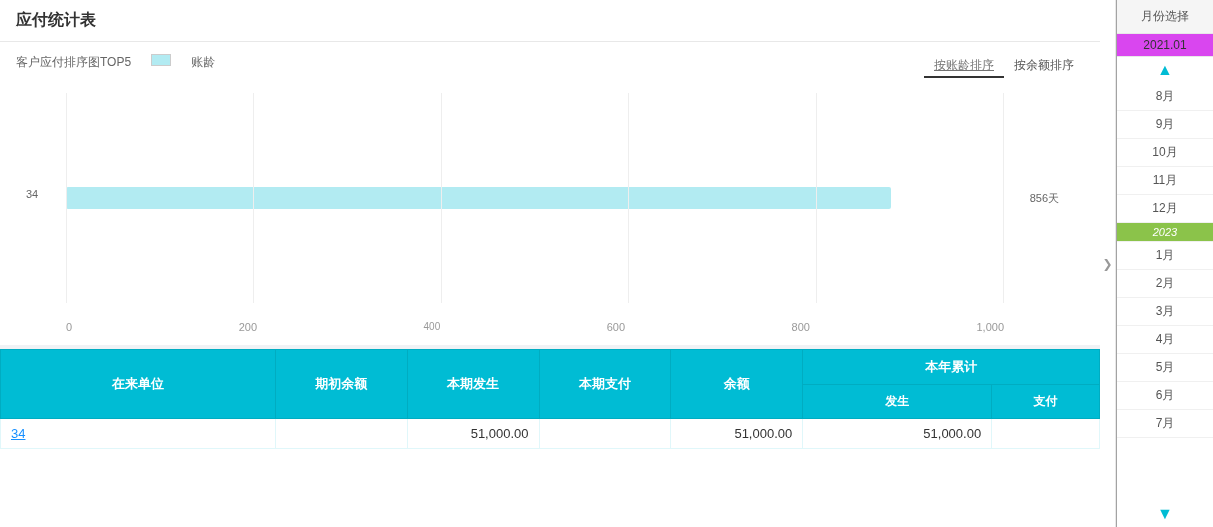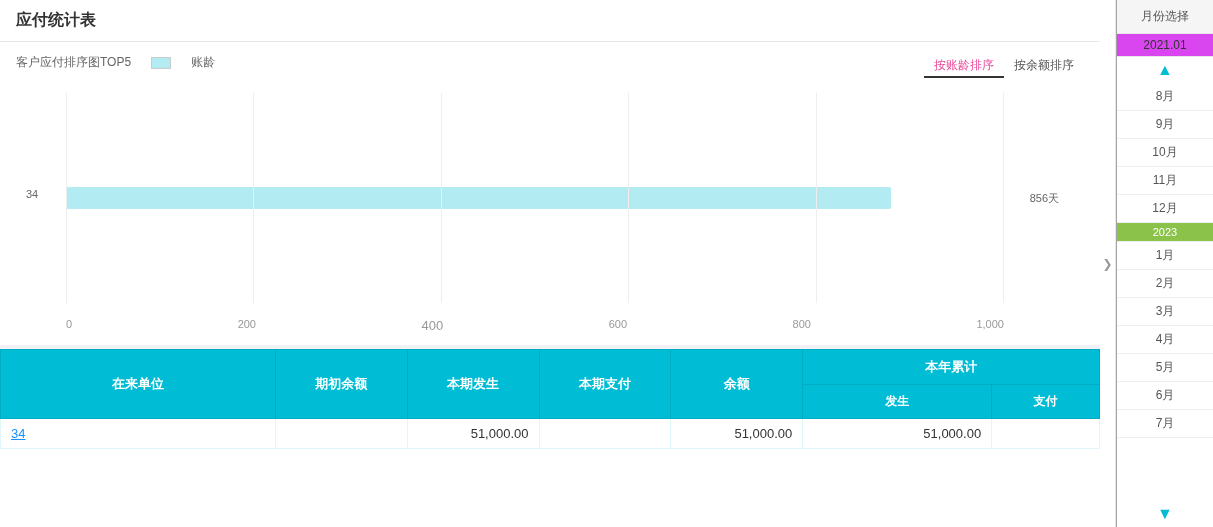--- a/index.html
+++ b/index.html
@@ -6,40 +6,40 @@
     body { background: #f0f2f5; width: 1213px; height: 527px; overflow: hidden; display: flex; }
     .main-content { flex: 1; display: flex; flex-direction: column; overflow: hidden; }
     .header { background: #fff; padding: 10px 16px; display: flex; align-items: center; justify-content: space-between; border-bottom: 1px solid #e8e8e8; }
     .header-title { font-size: 16px; font-weight: bold; color: #333; }
     .header-actions { display: flex; align-items: center; gap: 16px; }
     .toggle-wrap { display: flex; align-items: center; gap: 6px; }
     .toggle { width: 36px; height: 18px; background: #00bcd4; border-radius: 9px; position: relative; cursor: pointer; }
     .toggle-knob { width: 14px; height: 14px; background: #fff; border-radius: 50%; position: absolute; top: 2px; right: 2px; }
     .action-btn { display: flex; align-items: center; gap: 4px; color: #555; cursor: pointer; font-size: 13px; }
     .chart-area { background: #fff; padding: 12px 16px; flex-shrink: 0; }
-    .chart-legend { display: flex; align-items: center; gap: 20px; margin-bottom: 8px; }
+    .chart-legend { display: flex; align-items: flex-start; gap: 20px; margin-bottom: 8px; }
     .chart-legend-box { width: 20px; height: 12px; background: #b2ebf2; border: 1px solid #ccc; }
     .chart-sort-btns { display: flex; gap: 0; }
     .sort-btn { padding: 2px 10px; font-size: 12px; color: #555; cursor: pointer; border-bottom: 2px solid transparent; }
-    .sort-btn.active { color: #ec4899; border-bottom: 2px solid #333; }
+    .sort-btn.active { color: #737373; border-bottom: 2px solid #333; text-decoration: underline; }
     .chart-header-row { display: flex; justify-content: space-between; align-items: center; margin-bottom: 4px; }
     .chart-container { position: relative; height: 250px; }
     .table-area { background: #fff; margin-top: 4px; flex: 1; overflow: auto; }
     table { width: 100%; border-collapse: collapse; }
     thead tr th { background: #00bcd4; color: #fff; padding: 8px 10px; text-align: center; font-size: 13px; border: 1px solid #00acc1; }
     thead tr.sub-header th { background: #00bcd4; font-size: 12px; }
     tbody tr td { padding: 7px 10px; text-align: right; font-size: 13px; border: 1px solid #e0f7fa; color: #333; }
     tbody tr td:first-child { text-align: left; color: #1890ff; text-decoration: underline; cursor: pointer; }
     .sidebar { width: 97px; background: #fff; border-left: 1px solid #a3a3a3; display: flex; flex-direction: column; overflow: hidden; }
     .sidebar-header { background: #f5f5f5; padding: 8px 6px; text-align: center; font-size: 12px; color: #555; border-bottom: 1px solid #e8e8e8; }
     .sidebar-year-display { background: #d946ef; padding: 4px 6px; text-align: center; font-size: 12px; color: #333; border-bottom: 1px solid #e8e8e8; }
     .sidebar-scroll { flex: 1; overflow-y: auto; overflow-x: hidden; }
     .sidebar-nav-btn { text-align: center; padding: 4px; cursor: pointer; color: #00bcd4; font-size: 16px; }
     .sidebar-month-item { padding: 5px 8px; text-align: center; font-size: 12px; color: #555; cursor: pointer; border-bottom: 1px solid #f0f0f0; }
-    .sidebar-month-item.year-marker { background: #8bc34a; color: #fff; font-size: 11px; padding: 3px 8px; }
+    .sidebar-month-item.year-marker { background: #8bc34a; color: #fff; font-size: 11px; padding: 3px 8px; font-style: italic; }
     .left-expand { width: 16px; background: #fff; border-right: 1px solid #e8e8e8; display: flex; align-items: center; justify-content: center; cursor: pointer; color: #999; font-size: 12px; }
   </style>
 </head>
 <body>
 
 <div class="main-content">
 
   <div class="header">
     <div class="header-title">应付统计表</div>
   </div>
@@ -74,21 +74,21 @@
           <div style="border-left:1px solid #eee;height:100%;"></div>
           <div style="border-left:1px solid #eee;height:100%;"></div>
           <div style="border-left:1px solid #eee;height:100%;"></div>
           <div style="border-left:1px solid #eee;height:100%;"></div>
         </div>
       </div>
 
       <div style="position:absolute;bottom:0;left:50px;right:80px;display:flex;justify-content:space-between;">
         <span style="font-size:11px;color:#999;">0</span>
         <span style="font-size:11px;color:#999;">200</span>
-        <span style="font-size:13px;color:#999;">400</span>
+        <span style="font-size:10px;color:#999;">400</span>
         <span style="font-size:11px;color:#999;">600</span>
         <span style="font-size:11px;color:#999;">800</span>
         <span style="font-size:11px;color:#999;">1,000</span>
       </div>
     </div>
   </div>
 
   <div class="table-area">
     <table>
       <thead>

